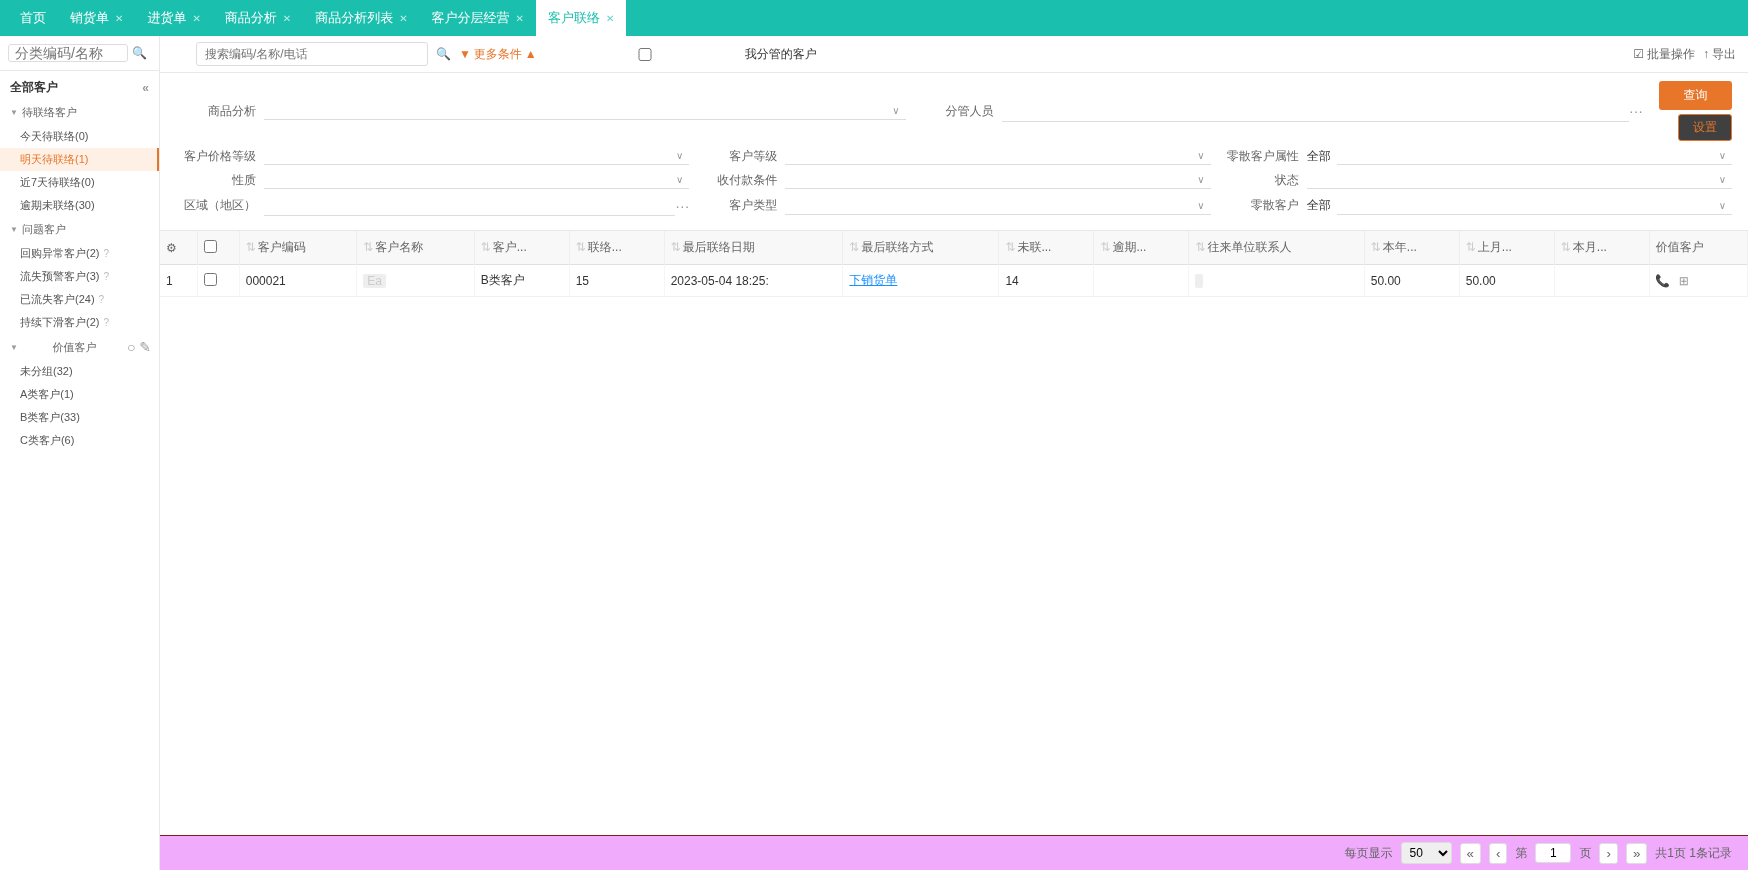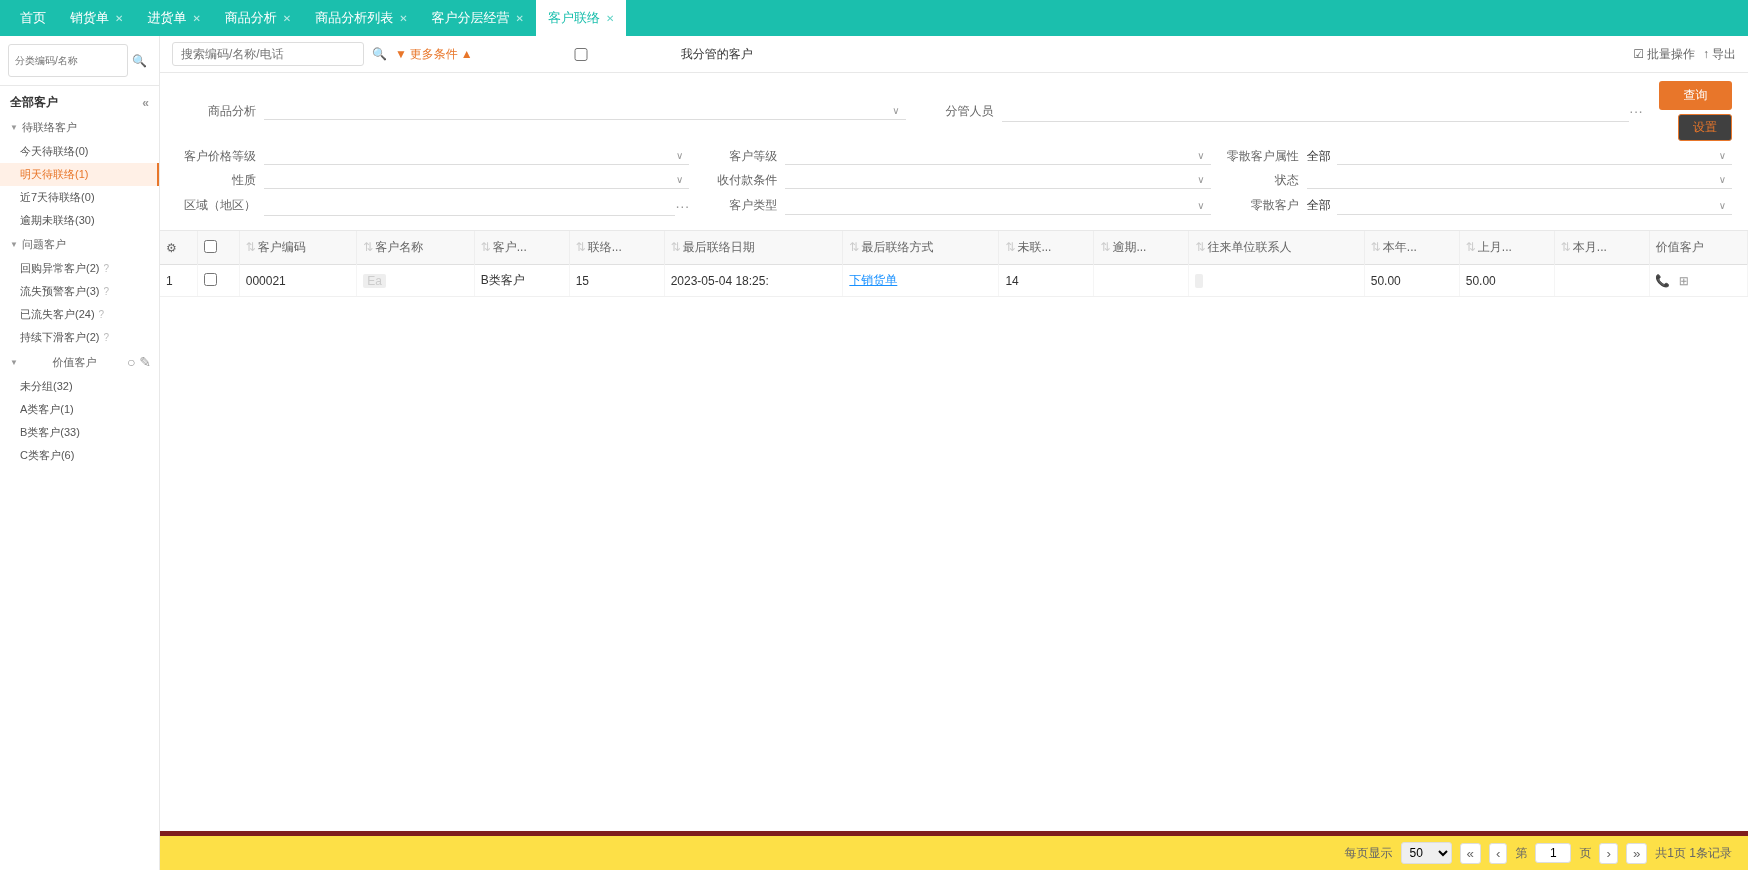--- a/index.html
+++ b/index.html
@@ -46,22 +46,22 @@
     }
     .sidebar-search {
       display: flex;
       align-items: center;
       padding: 8px;
       border-bottom: 1px solid #e8e8e8;
     }
     .sidebar-search input {
       border: 1px solid #ddd;
       border-radius: 3px;
-      padding: 10px 6px;
-      font-size: 10px;
+      padding: 0 6px;
+      font-size: 14px;
       width: 120px;
       outline: none;
     }
     .sidebar-search .search-icon {
       margin-left: 4px;
       color: #999;
       cursor: pointer;
     }
     .sidebar-section-header {
       display: flex;
@@ -259,22 +259,22 @@
       border-right: 1px solid #f5f5f5;
       white-space: nowrap;
     }
     .link-text { color: #1890ff; cursor: pointer; text-decoration: underline; }
     .blurred { color: #ccc; background: #eee; border-radius: 2px; padding: 0 4px; }
     .action-icons { display: flex; gap: 8px; }
     .action-icon { color: #999; cursor: pointer; }
 
     
     .pagination {
-      background: #fde047;
-      border-top: 5px solid #7f1d1d;
+      background: #f0abfc;
+      border-top: 1px solid #7f1d1d;
       padding: 6px 16px;
       display: flex;
       align-items: center;
       justify-content: flex-end;
       gap: 8px;
       font-size: 12px;
     }
     .page-label { color: #666; }
     .page-select {
       border: 1px solid #ddd;
@@ -394,21 +394,21 @@
       <span>B类客户(33)</span>
     </div>
     <div class="sidebar-item">
       <span>C类客户(6)</span>
     </div>
   </aside>
 
   <div class="content">
 
     <div class="filter-bar">
-      <input type="text" style="width: 192px;" placeholder="搜索编码/名称/电话">
+      <input type="text" style="width: 232px; margin-left: 24px;" placeholder="搜索编码/名称/电话">
       <span style="color:#e8762a;cursor:pointer;">🔍</span>
       <button class="filter-btn">
         <span>▼</span>
         <span>更多条件</span>
         <span>▲</span>
       </button>
       <label class="checkbox-label">
         <input type="checkbox" style="">
         <span>我分管的客户</span>
       </label>

